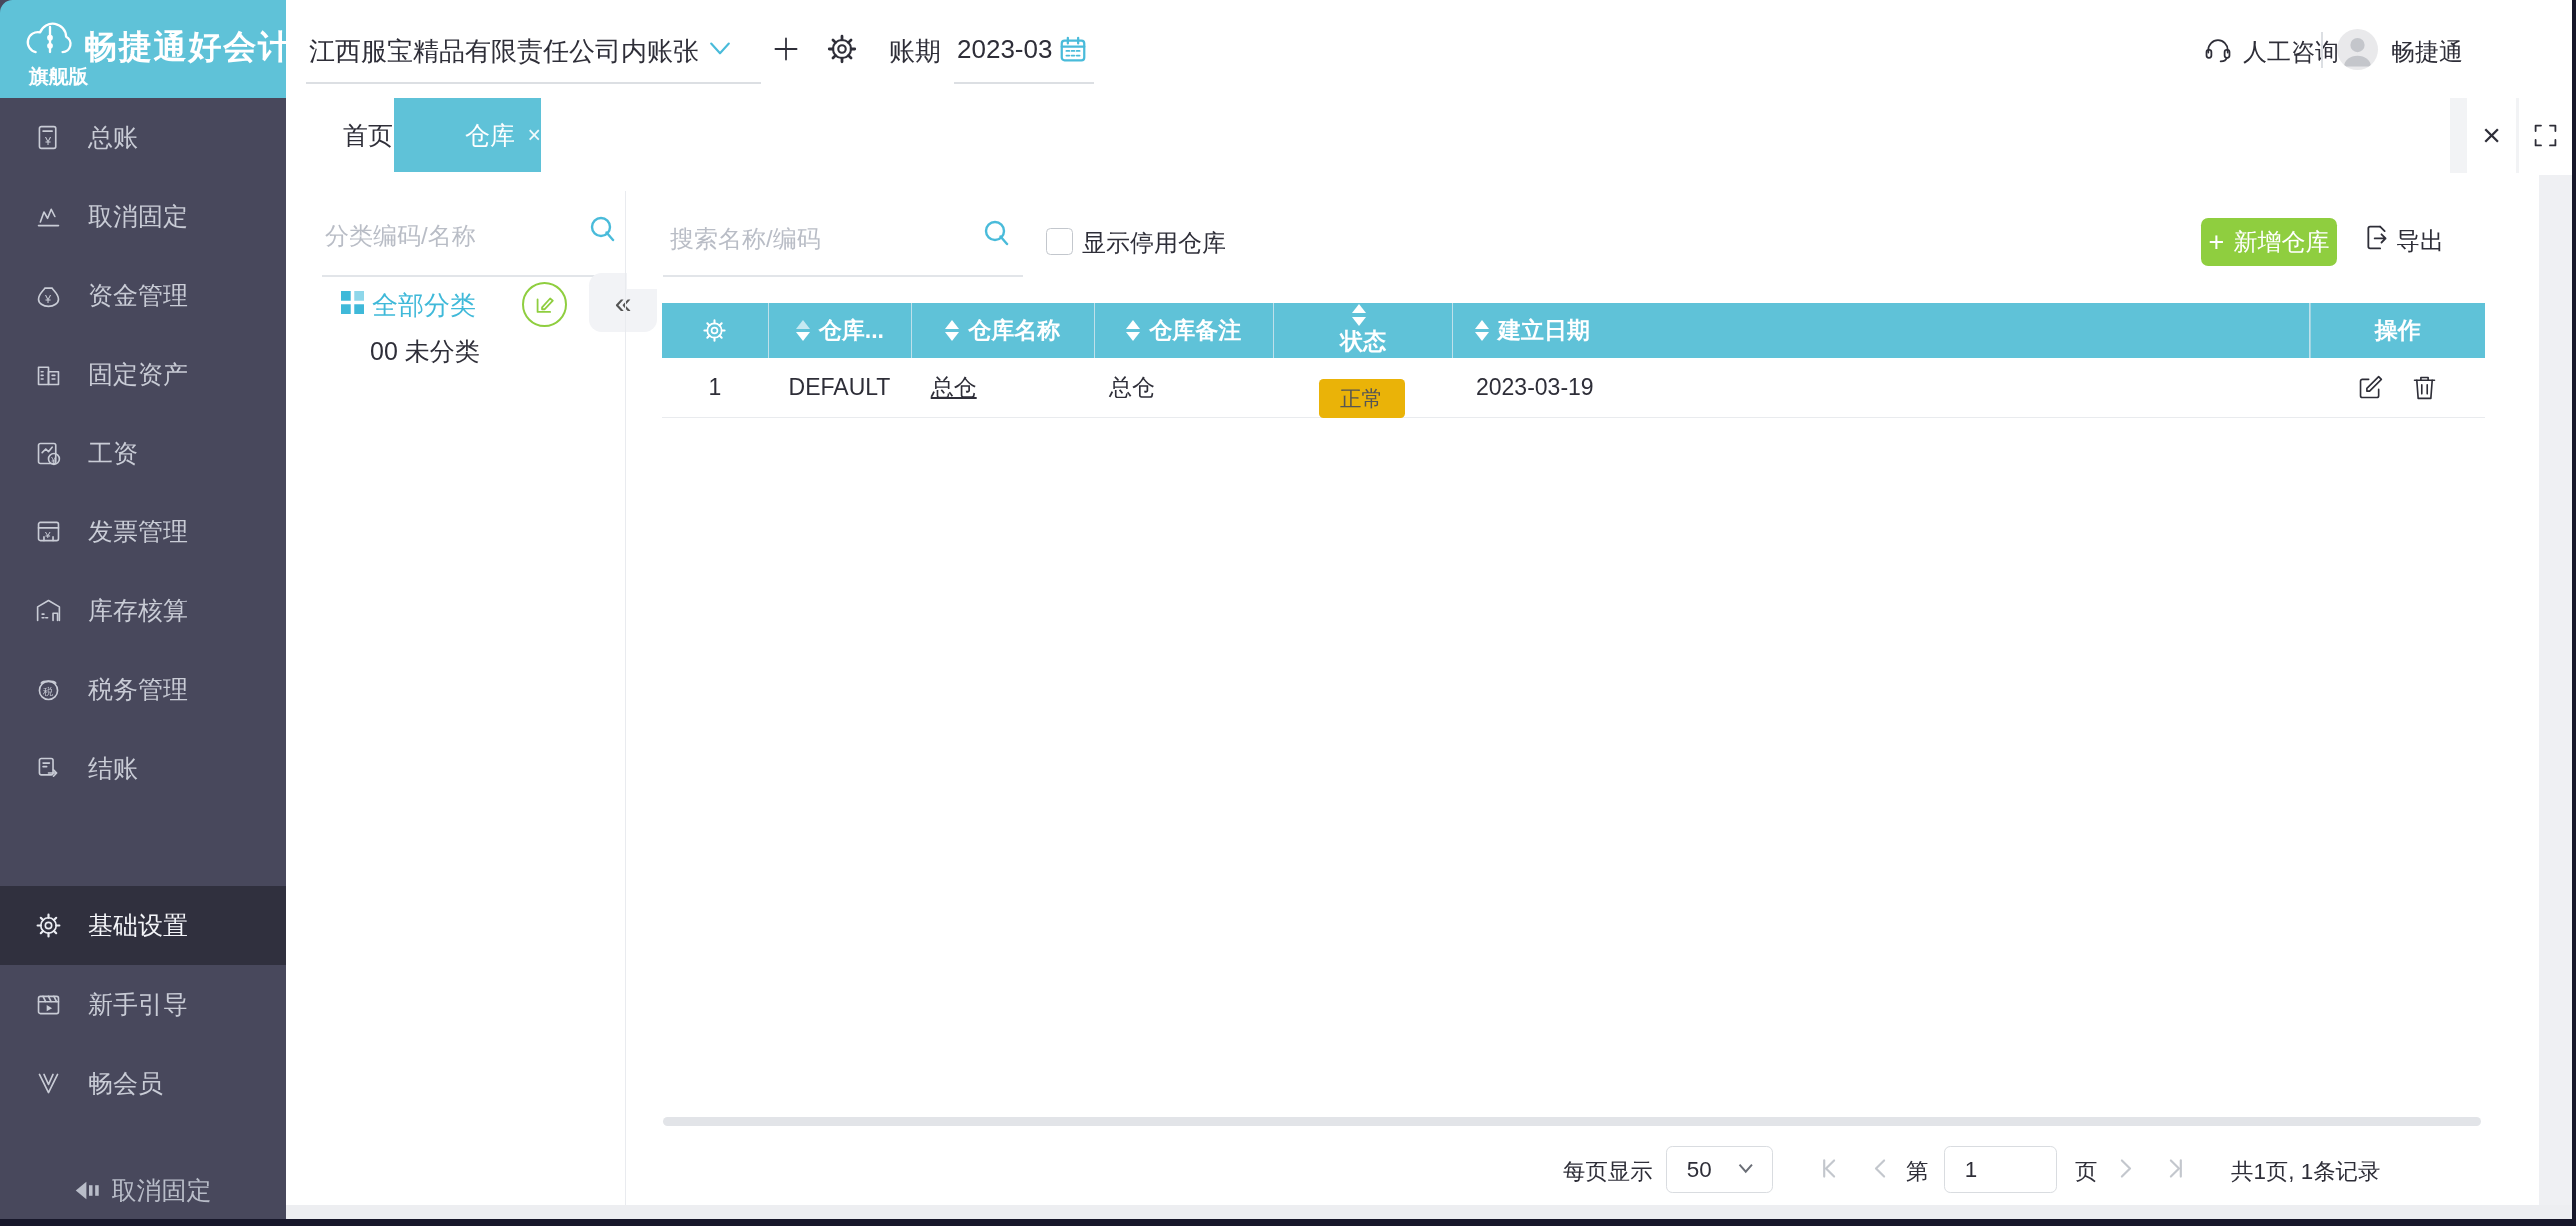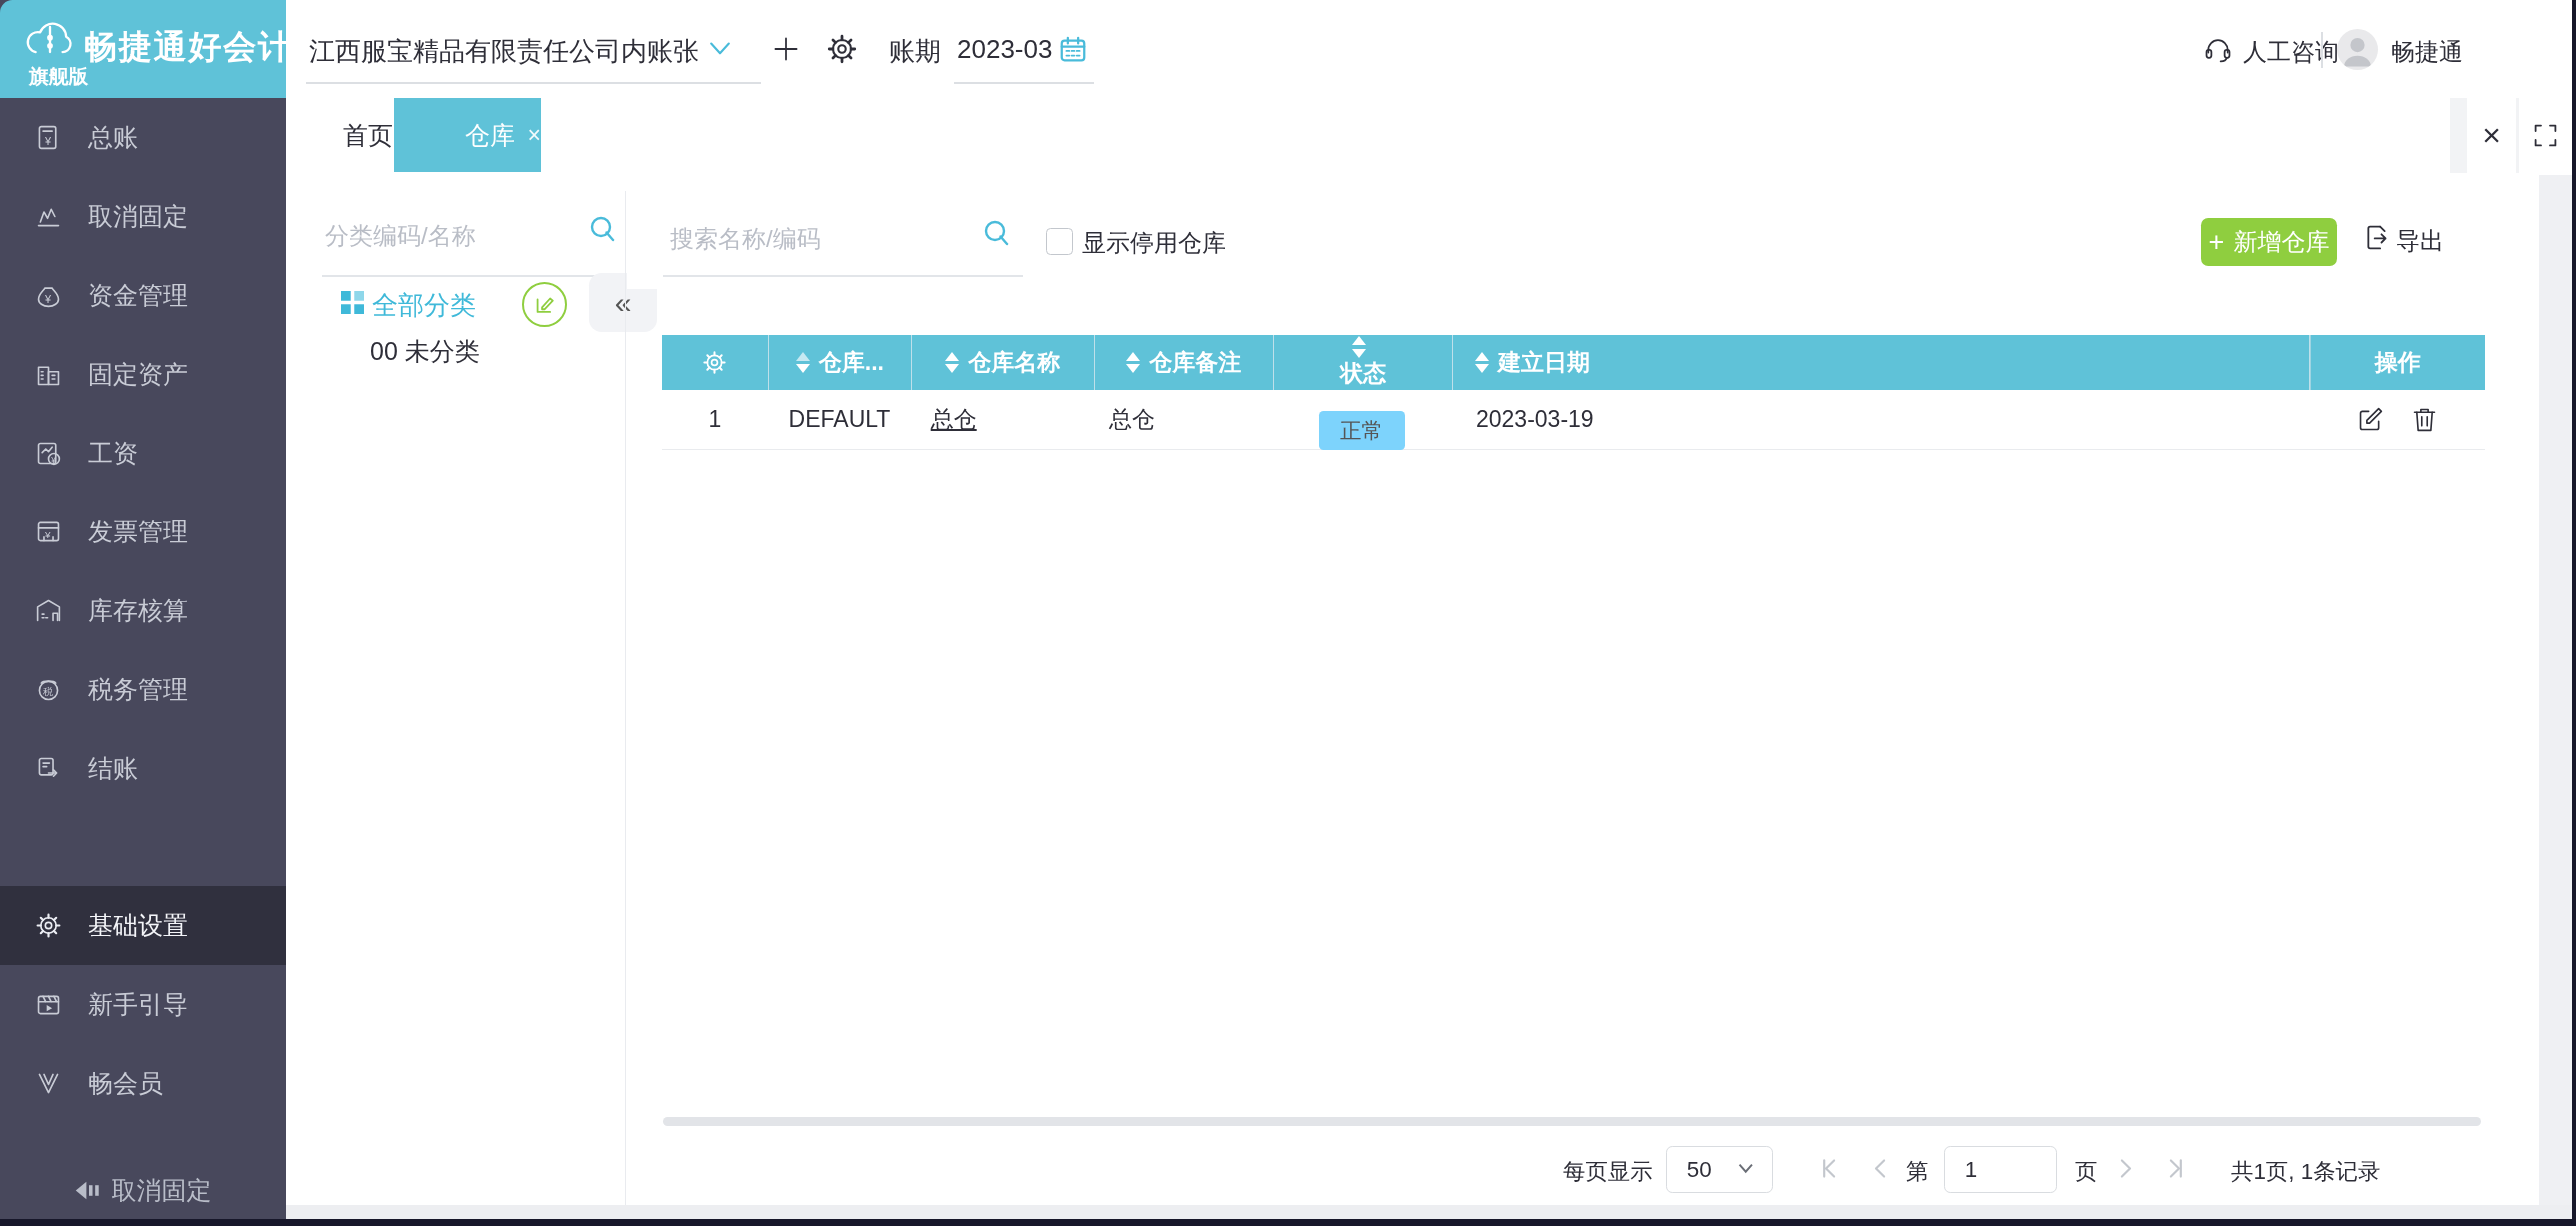--- a/index.html
+++ b/index.html
@@ -29,30 +29,30 @@
   .tab{height:74px;display:flex;align-items:center;justify-content:flex-end;font-size:25px;color:#2e2e38;cursor:pointer;}
   .tab.active{background:#5fc2d8;color:#fff;}
   
   .vline{width:0.9px;background:#e9ebef;}
   .placeholder{color:#b9bdc6;}
   .handle{background:#f2f3f6;border-radius:12.5px;color:#555;display:flex;align-items:center;justify-content:center;font-size:30px;cursor:pointer;}
   
   .checkbox{width:25px;height:25px;border:1.8px solid #c3c7cd;border-radius:4.5px;background:#fff;cursor:pointer;}
   .btn-green{background:#8fce3f;border-radius:7.2px;color:#fff;font-size:24px;display:flex;align-items:center;justify-content:center;cursor:pointer;}
   
-  .thead{display:flex;background:#5fc2d8;height:55px;margin-top:32px;}
+  .thead{display:flex;background:#5fc2d8;height:55px;}
   .th{display:flex;align-items:center;justify-content:center;color:#fff;font-size:23px;font-weight:bold;border-right:0.9px solid #bfe0ea;}
   .th:last-child{border-right:none;}
   .sort{display:flex;flex-direction:column;margin-right:9px;gap:3.6px;}
   .tri-up{width:0;height:0;border-left:7.2px solid transparent;border-right:7.2px solid transparent;border-bottom:9px solid #fff;}
   .tri-dn{width:0;height:0;border-left:7.2px solid transparent;border-right:7.2px solid transparent;border-top:9px solid #fff;}
   .tri-up.pale{border-bottom-color:#c6e9f2;}
   .trow{display:flex;height:59px;border-bottom:0.9px solid #e9ebee;background:#fff;align-items:center;}
   .td{font-size:23px;color:#2e2e38;display:flex;align-items:center;}
-  .badge{background:#7dd3fc;border-radius:4.5px;padding:5.4px 21.5px;font-size:21.5px;color:#555;margin-top:22px;}
+  .badge{background:#eab308;border-radius:4.5px;padding:5.4px 21.5px;font-size:21.5px;color:#555;margin-top:22px;}
   .rowlink{text-decoration:underline;cursor:pointer;}
   .act-ic{width:29px;height:29px;color:#2e2e38;cursor:pointer;}
   .act-ic svg{stroke:currentColor;fill:none;stroke-width:1.8;stroke-linecap:round;stroke-linejoin:round;}
   
   .pgtxt{font-size:22.4px;color:#2e2e38;}
   .pgbox{border:1.8px solid #d9dce0;border-radius:6.3px;background:#fff;display:flex;align-items:center;}
   .pgarrow{color:#c3c7cd;width:27px;height:27px;cursor:pointer;}
   .pgarrow svg{stroke:currentColor;fill:none;stroke-width:2.4;stroke-linecap:round;stroke-linejoin:round;}
   .dark-ic{color:#2e2e38;}
   .dark-ic svg{stroke:currentColor;fill:none;stroke-width:2;stroke-linecap:round;stroke-linejoin:round;}

